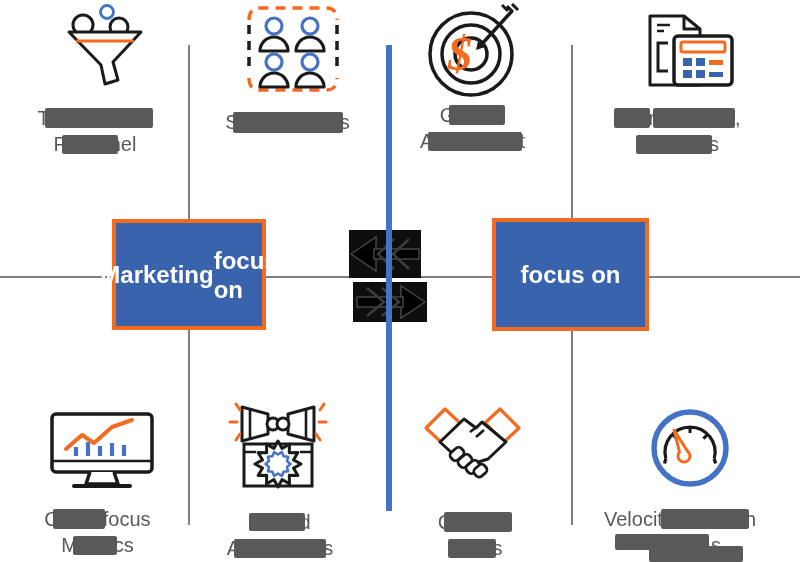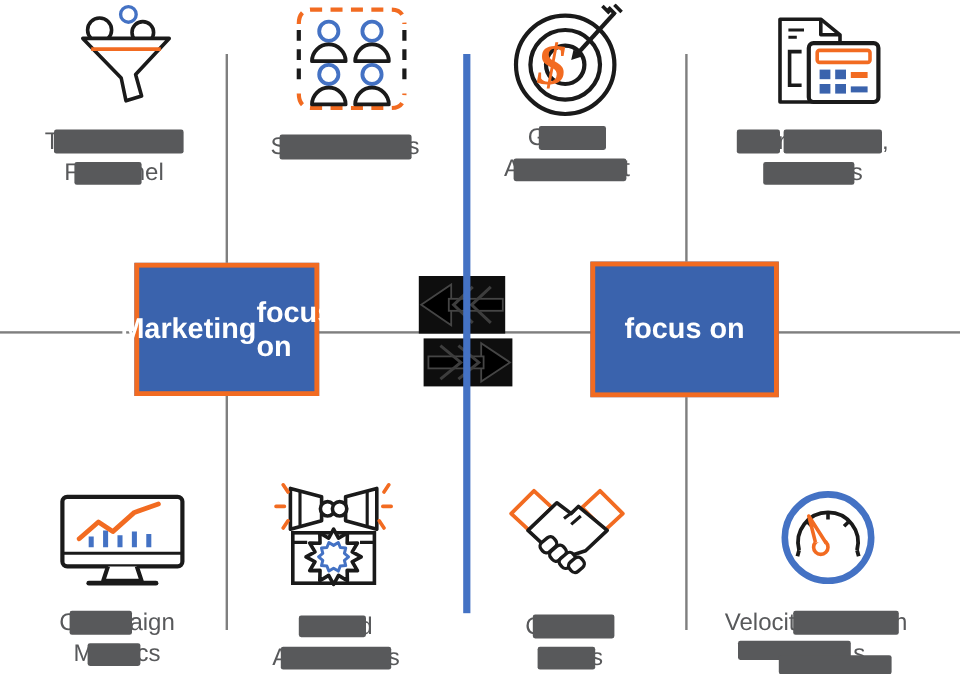--- a/index.html
+++ b/index.html
@@ -202,21 +202,21 @@
     <div class="lline">
       <span class="bar" style="width:76px;"></span>
       <span class="frag ml-n3">s</span>
     </div>
   </div>
 
   <div class="label" style="left:5px;top:507px;width:185px;">
     <div class="lline">
       <span class="frag">C</span>
       <span class="bar ml-n6" style="width:52px;height:20px;"></span>
-      <span class="frag ml-n2">aign</span>
+      <span class="frag ml-n2">focus</span>
     </div>
     <div class="lline">
       <span class="frag">M</span>
       <span class="bar ml-n5" style="width:44px;"></span>
       <span class="frag ml-n3">cs</span>
     </div>
   </div>
 
   <div class="label" style="left:190px;top:510px;width:180px;">
     <div class="lline">

